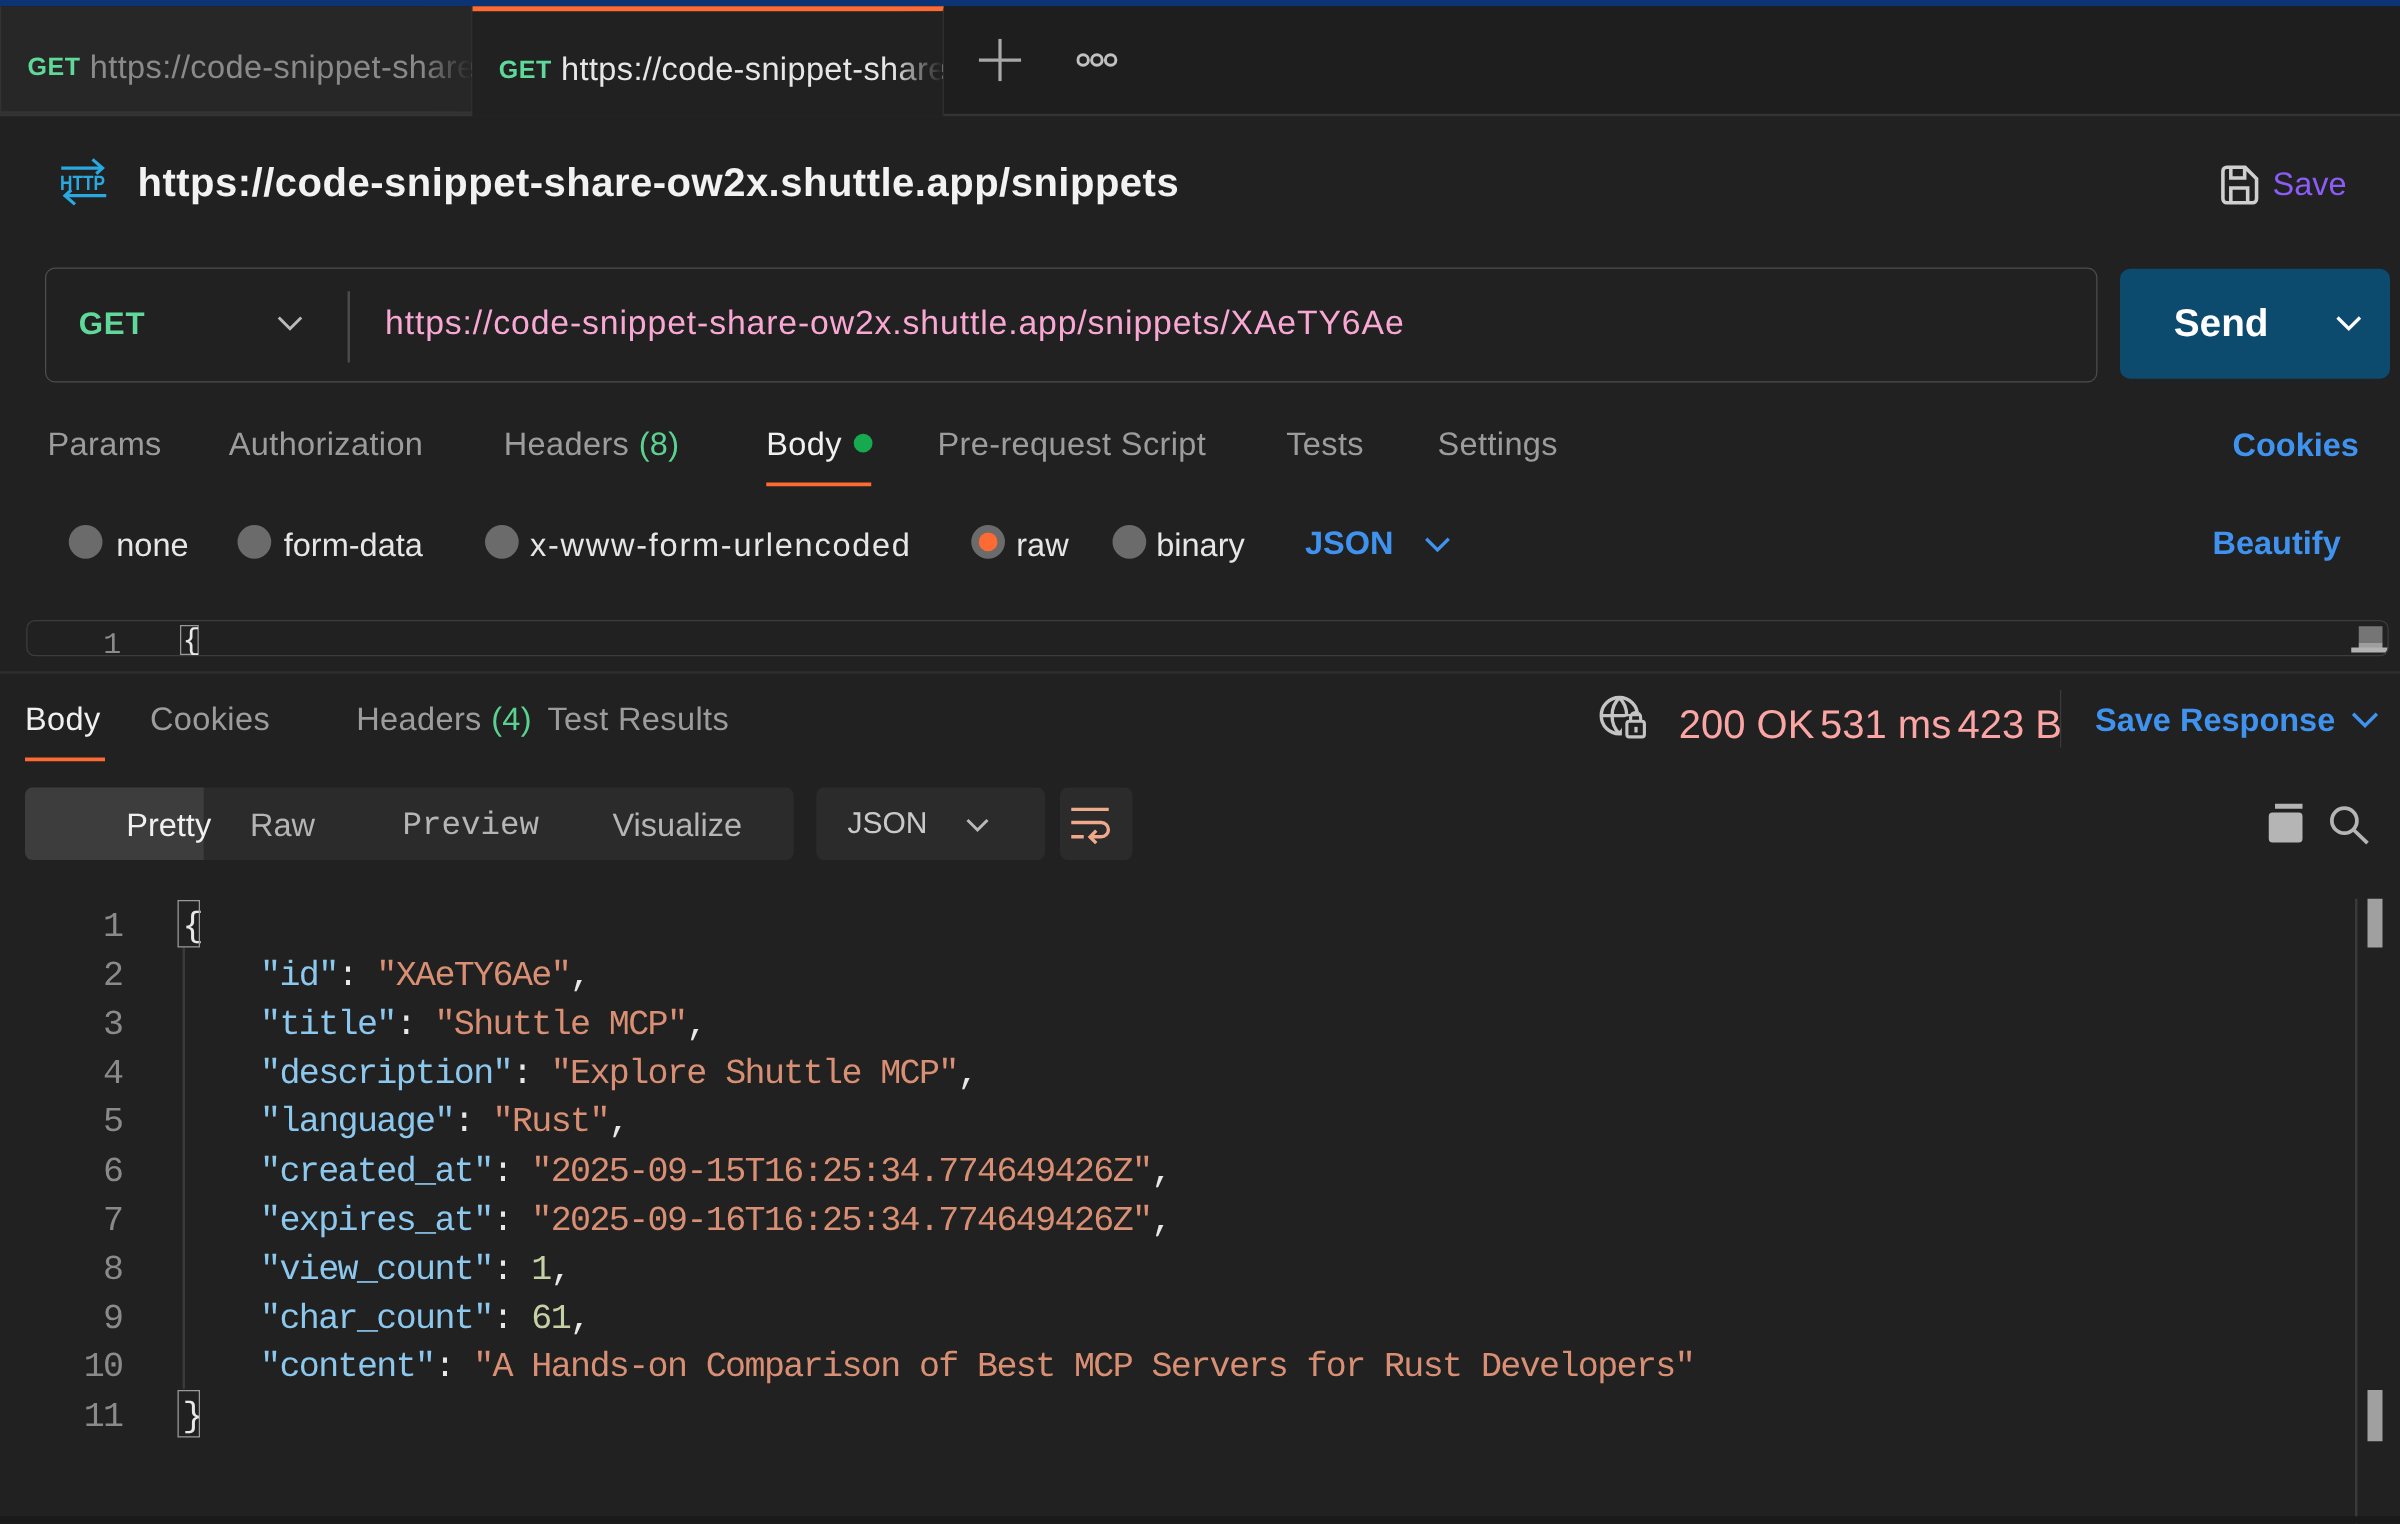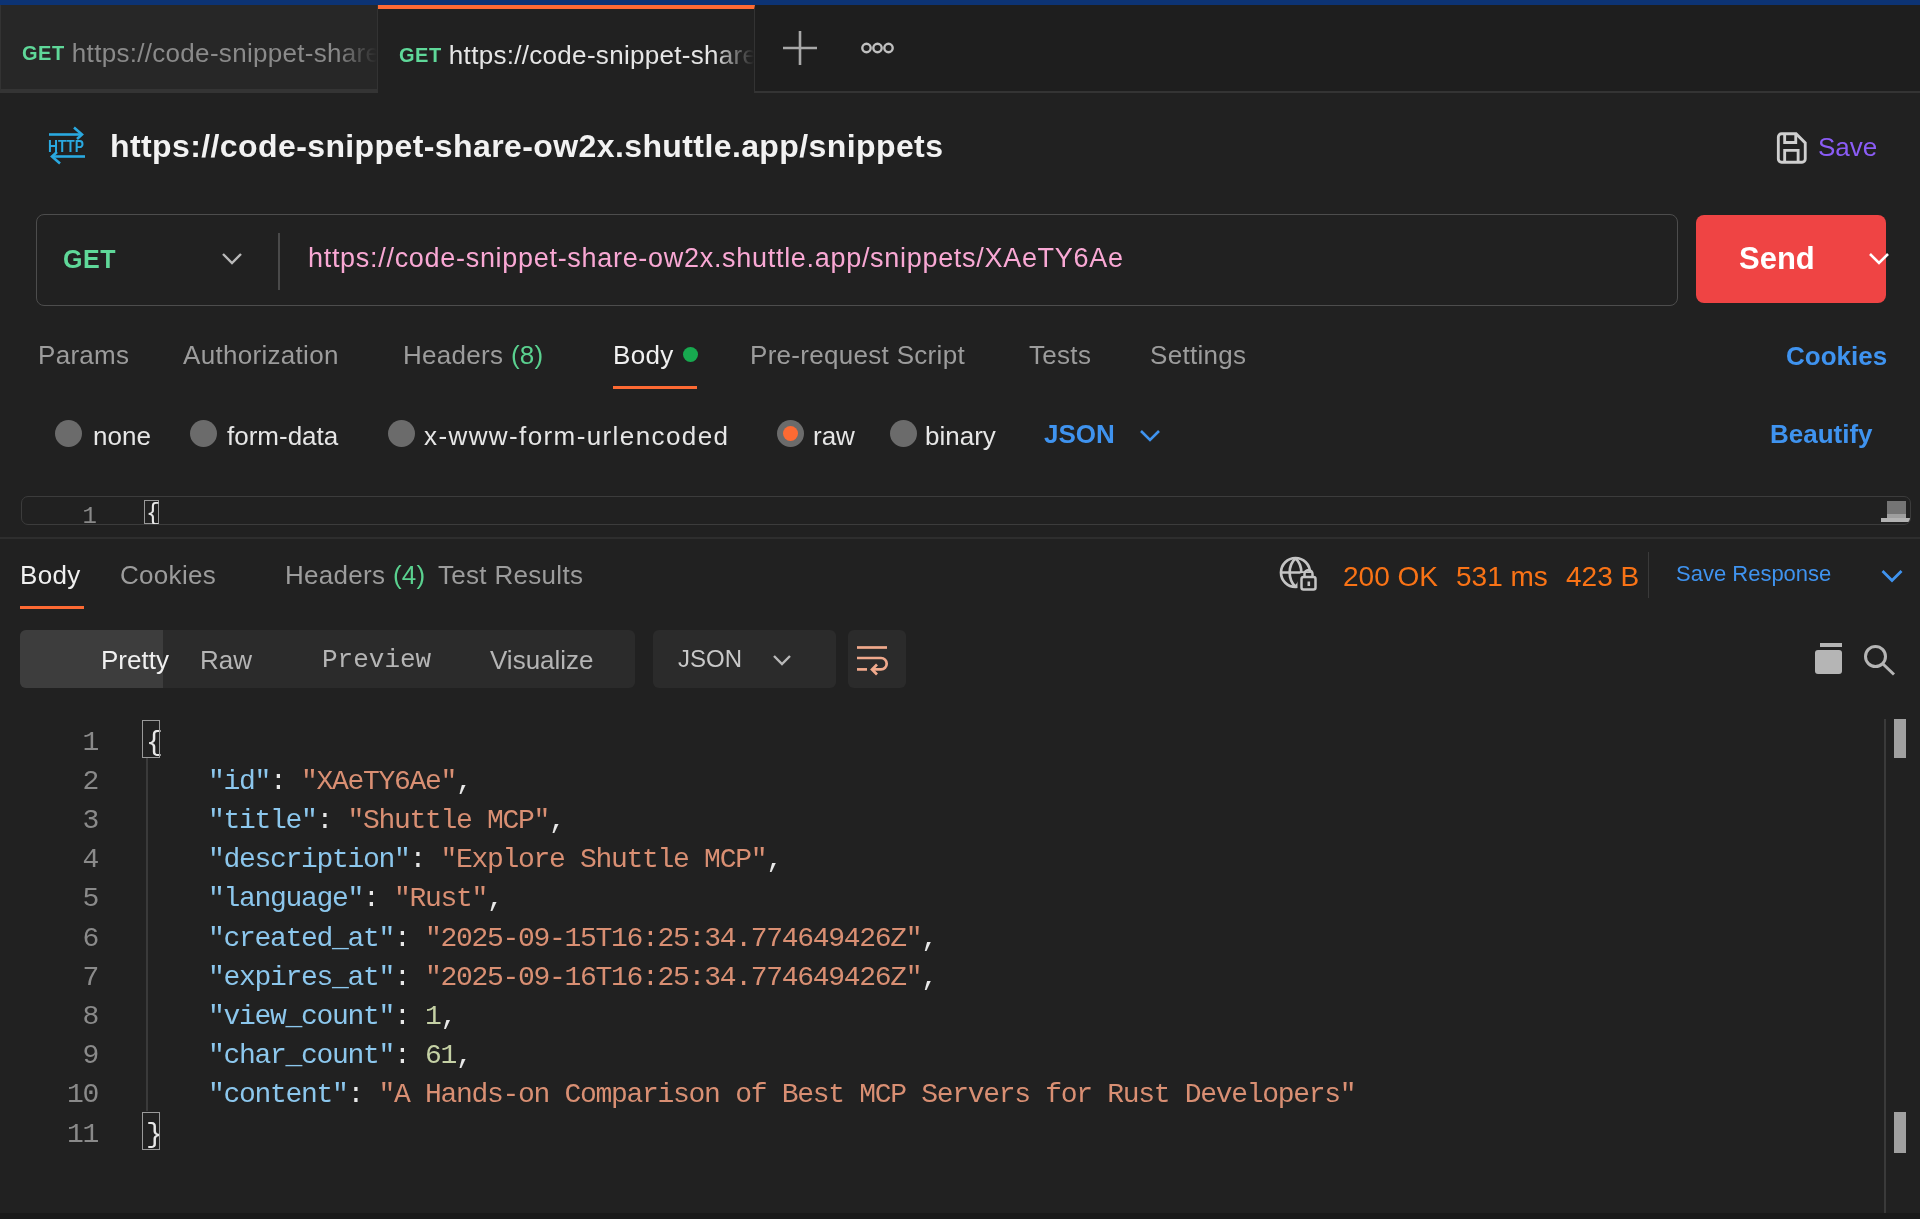--- a/index.html
+++ b/index.html
@@ -25,21 +25,21 @@
 
   .urltitle { left:110px; top:128px; font-size:32px; font-weight:700; color:#f2f2f2; letter-spacing:0.4px; }
   .saverow { left:1772px; top:129px; width:120px; height:38px; color:#cfcfcf; }
   .savetxt { position:absolute; left:46px; top:3px; font-size:26px; color:#8b5cf6; }
 
   .reqbar { left:36px; top:214px; width:1642px; height:92px; border:1px solid #4d4d4d;
     border-radius:8px; }
   .reqget { left:63px; top:245px; font-size:25px; font-weight:700; color:#5fd899; letter-spacing:0.6px; }
   .reqdiv { left:278px; top:233px; width:1.5px; height:57px; background:#4a4a4a; }
   .requrl { left:308px; top:243px; font-size:27px; color:#f9a8d4; letter-spacing:0.7px; }
-  .sendbtn { left:1696px; top:215px; width:190px; height:88px; background:#ef4444;
+  .sendbtn { left:1696px; top:215px; width:216px; height:88px; background:#0c4a6e;
     border-radius:8px; }
   .sendtxt { position:absolute; left:43px; top:26px; font-size:31px; font-weight:700; color:#fff; }
   .rt { position:absolute; top:0; font-size:26px; color:#9c9c9c; white-space:nowrap; letter-spacing:0.3px; }
   .grn { color:#5ad18f; }
   .bodytab { color:#f0f0f0; }
   .bodydot { position:absolute; width:15px; height:15px; border-radius:50%;
     background:#17a94f; }
   .underline-body { left:613px; top:386px; width:84px; height:3px; background:#fd6a33; }
   .cookies { left:1786px; top:341px; font-size:26px; font-weight:700; color:#3f93ef; }
 
@@ -47,22 +47,22 @@
   .radio.sel::after { content:""; position:absolute; left:6px; top:6px; width:15px; height:15px;
     border-radius:50%; background:#fd6a33; }
   .rlabel { position:absolute; font-size:26px; color:#e6e6e6; white-space:nowrap; }
   .jsonsel { left:1044px; top:419px; font-size:26px; font-weight:600; color:#3f93ef; }
   .beautify { left:1770px; top:419px; font-size:26px; font-weight:700; color:#3f93ef; }
 
   .reqeditor { left:21px; top:496px; width:1890px; height:29px; border:1px solid #3c3c3c;
     border-radius:7px; overflow:hidden; }
   .divider1 { left:0; top:537px; width:1920px; height:2px; background:#2e2e2e; }
   .underline-rbody { left:20px; top:606px; width:64px; height:3px; background:#fd6a33; }
-  .respmeta { font-size:28px; color:#f97316; }
-  .saveresp { font-size:22px; font-weight:400; color:#3f93ef; }
+  .respmeta { font-size:32px; color:#fca5a5; }
+  .saveresp { font-size:26px; font-weight:700; color:#3f93ef; }
   .vdiv { left:1648px; top:552px; width:1px; height:46px; background:#3a3a3a; }
 
   .prettyseg { left:20px; top:630px; width:615px; height:58px; background:#2b2b2b; border-radius:6px; }
   .seg { position:absolute; top:0; height:58px; }
   .seg-active { background:#3d3d3d; border-radius:6px 0 0 6px; }
   .seglbl { position:absolute; top:15px; font-size:26px; color:#b5b5b5; }
   .jsonbtn { left:653px; top:630px; width:183px; height:58px; background:#2b2b2b; border-radius:6px; }
   .wrapbtn { left:848px; top:630px; width:58px; height:58px; background:#2b2b2b; border-radius:6px; }
 
   .ln { position:absolute; font-family:"Liberation Mono", monospace; font-size:28px;

